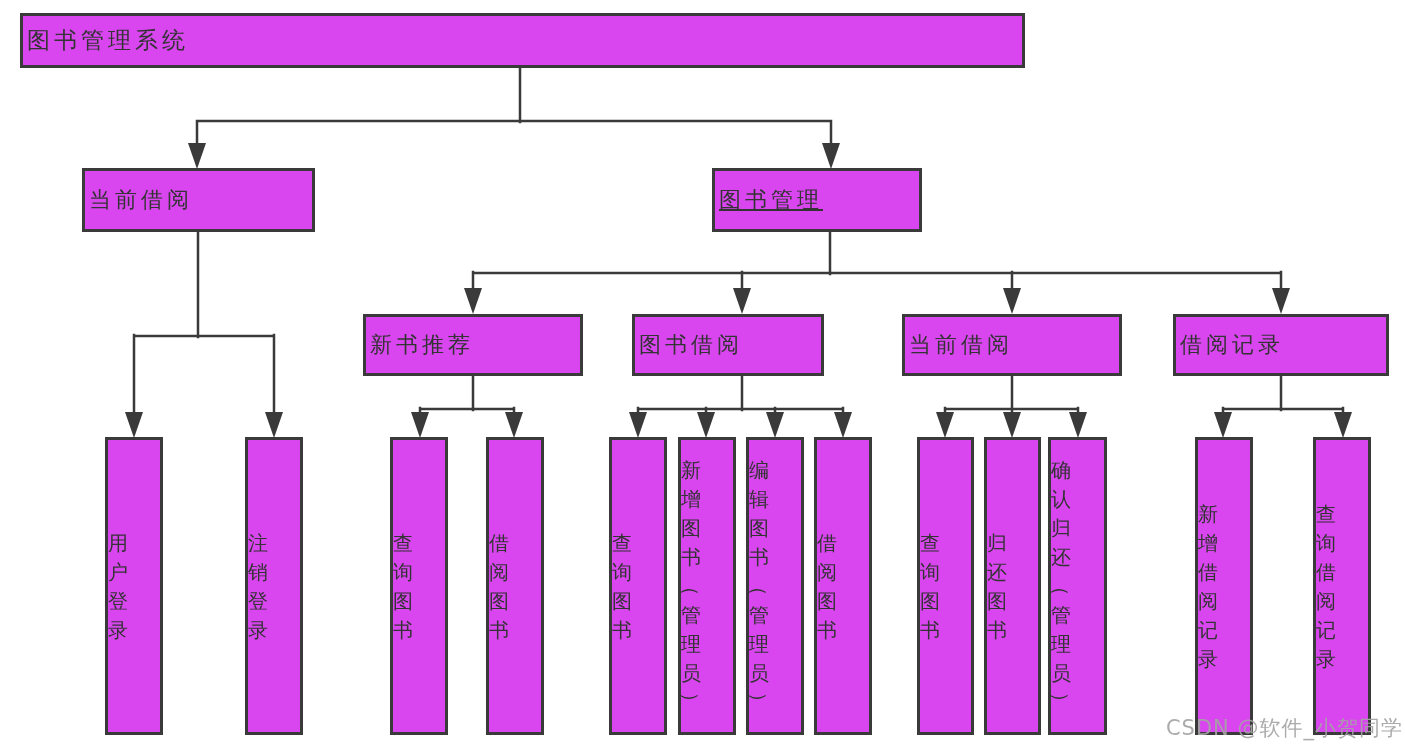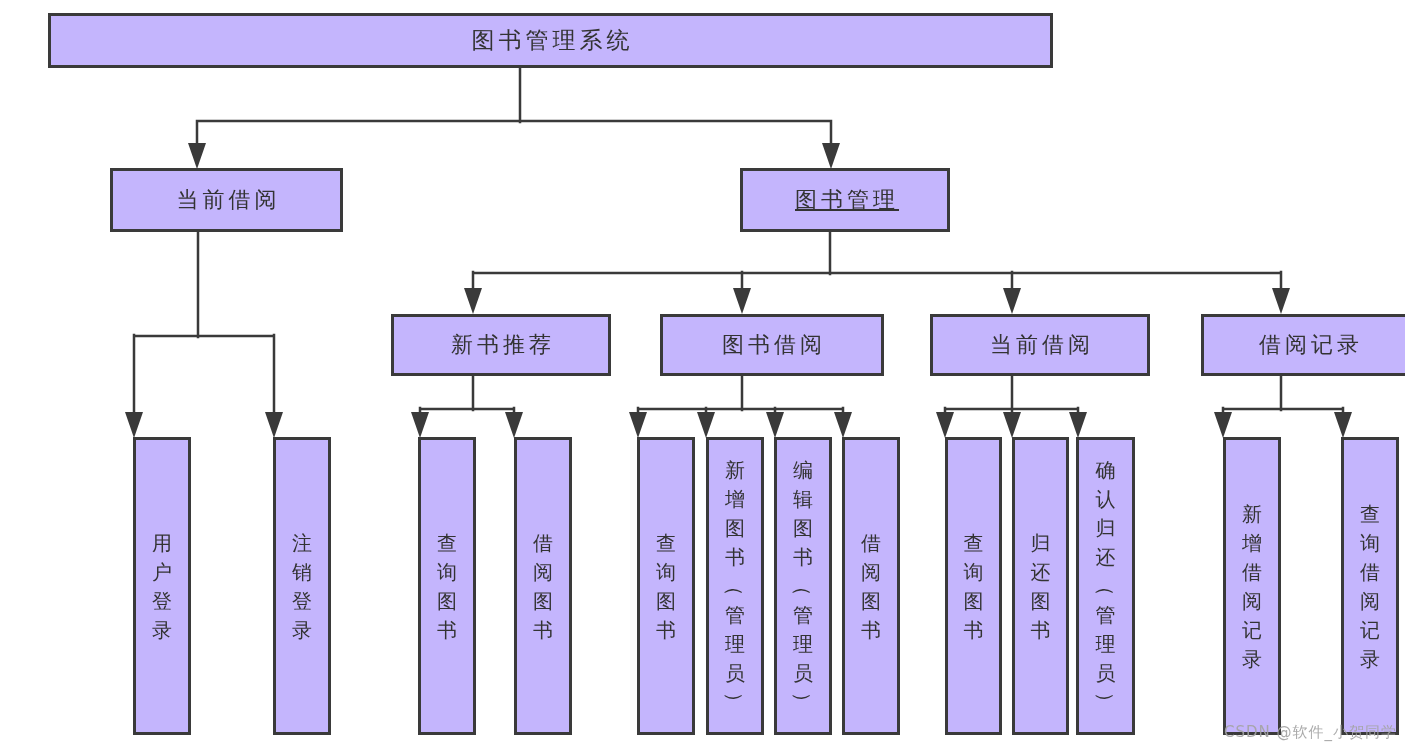--- a/index.html
+++ b/index.html
@@ -7,26 +7,25 @@
     position:relative;
     width:1405px;height:747px;
     background:#ffffff;
     font-family:"DejaVu Sans",sans-serif;
     overflow:hidden;
   }
   #wires{position:absolute;left:0;top:0;z-index:1;}
   .box{
     position:absolute;
     box-sizing:border-box;
-    background:#c4b5fd;
+    background:#d946ef;
     border:3px solid #3a3a3a;
-    display:flex;align-items:center;justify-content:center;
+    display:flex;align-items:center;
     z-index:2;
     color:#333333;
-    margin-left:28px;
   }
   .h-label{
     font-size:22px;
     letter-spacing:4px;
     text-indent:4px;
     color:#333333;
     white-space:nowrap;
   }
   .root-label{font-size:23px;}
   .v-label{
@@ -36,23 +35,23 @@
     justify-content:center;
     gap:9px;
     font-size:20px;
     line-height:1;
     color:#333333;
   }
   .v-label span{display:block;height:20px;line-height:20px;}
   .v-label span.rot{transform:rotate(90deg);}
   #watermark{
     position:absolute;
-    right:8px;bottom:5px;
+    right:2px;bottom:5px;
     z-index:3;
-    font-size:15px;
+    font-size:21px;
     color:rgba(164,164,164,0.92);
     letter-spacing:1px;
     white-space:nowrap;
     margin-left:20px;
   }
 </style>
 </head>
 <body>
 
 <div id="stage">
@@ -109,21 +108,21 @@
   <div class="box" style="left:82px;top:168px;width:233px;height:64px;">
     <span class="h-label">当前借阅</span>
   </div>
   <div class="box" style="left:712px;top:168px;width:210px;height:64px;text-decoration:underline;">
     <span class="h-label">图书管理</span>
   </div>
 
   <div class="box" style="left:363px;top:314px;width:220px;height:62px;">
     <span class="h-label">新书推荐</span>
   </div>
-  <div class="box" style="left:632px;top:314px;width:224px;height:62px;">
+  <div class="box" style="left:632px;top:314px;width:192px;height:62px;">
     <span class="h-label">图书借阅</span>
   </div>
   <div class="box" style="left:1173px;top:314px;width:216px;height:62px;">
     <span class="h-label">借阅记录</span>
   </div>
   <div class="box" style="left:902px;top:314px;width:220px;height:62px;">
     <span class="h-label">当前借阅</span>
   </div>
 
   <div class="box" style="left:105px;top:437px;width:58px;height:298px;">

